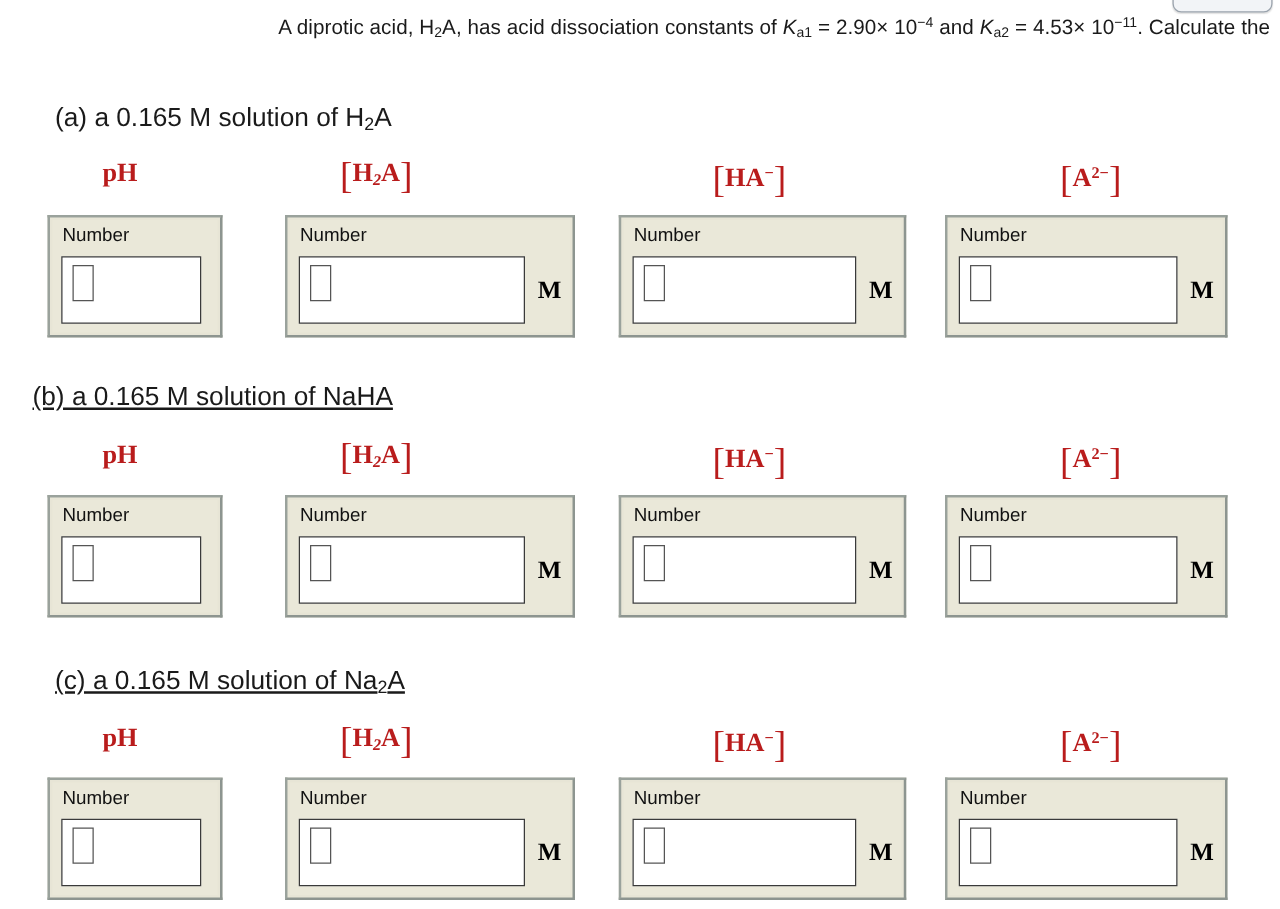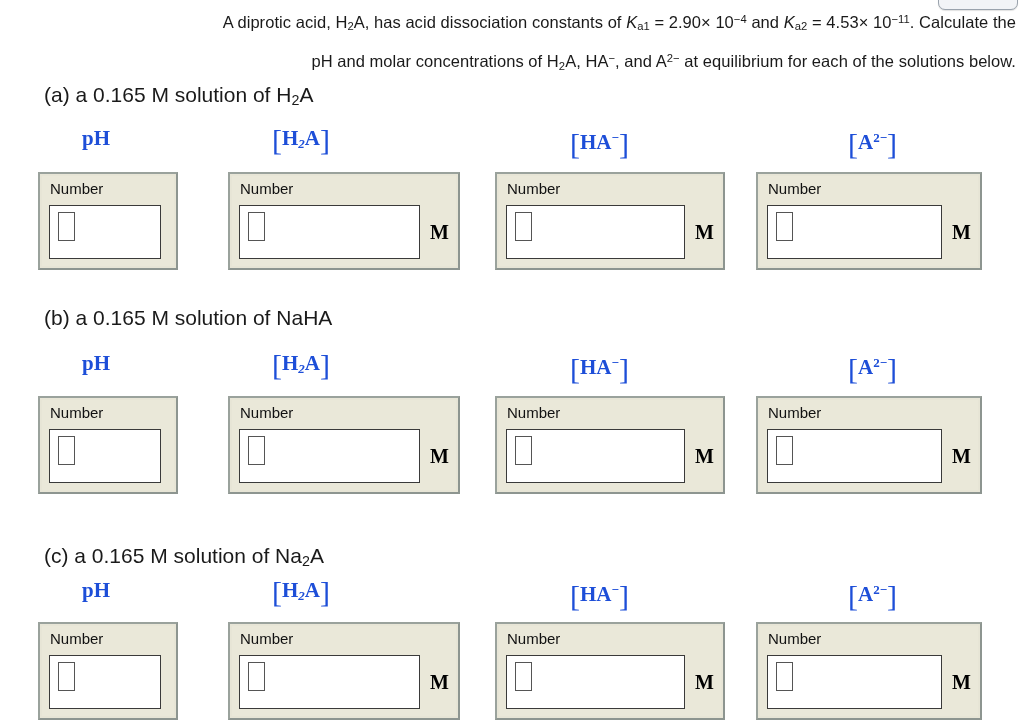--- a/index.html
+++ b/index.html
@@ -57,21 +57,21 @@
   }
 
   
   .col-label {
     position: absolute;
     font-family: "Liberation Serif", serif;
     font-weight: bold;
     font-size: 21px;
     line-height: 24px;
     white-space: nowrap;
-    color: #1d4ed8;
+    color: #b91c1c;
   }
   .col-label .brk {
     font-size: 30px;
     font-weight: normal;
     font-family: "Liberation Serif", serif;
     vertical-align: -0.17em;
     line-height: 0;
   }
   .col-label sub { font-size: 0.62em; font-style: italic; vertical-align: -0.25em;}
   .col-label sup { font-size: 0.62em; vertical-align: 0.52em; }
@@ -130,21 +130,20 @@
   .ansbox.wide .field { right: 38px; }
   .ansbox.wide .unit { right: 9px; top: 48px; }
 </style>
 </head>
 <body>
 
 <div class="chrome-stub"></div>
 
 <div class="statement">
   <span><span>A diprotic acid, H</span><sub>2</sub><span>A, has acid dissociation constants of </span><span class="ital">K</span><sub>a1</sub><span> = 2.90× 10</span><sup>−4</sup><span> and </span><span class="ital">K</span><sub>a2</sub><span> = 4.53× 10</span><sup>−11</sup><span>. Calculate the</span></span>
-  <span class="ln2"><span>pH and molar concentrations of H</span><sub>2</sub><span>A, HA</span><sup>−</sup><span>, and A</span><sup>2−</sup><span> at equilibrium for each of the solutions below.</span></span>
 </div>
 
 <div class="sec-label" style="left:44px; top:85px;"><span>(a) a 0.165 M solution of H</span><sub>2</sub><span>A</span></div>
 
 <div class="col-label" style="left:82px; top:126px;"><span>pH</span></div>
 <div class="col-label" style="left:272px; top:126px;"><span class="brk">[</span><span>H</span><sub>2</sub><span>A</span><span class="brk">]</span></div>
 <div class="col-label" style="left:570px; top:126px;"><span class="brk">[</span><span>HA</span><sup>−</sup><span class="brk">]</span></div>
 <div class="col-label" style="left:848px; top:126px;"><span class="brk">[</span><span>A</span><sup>2−</sup><span class="brk">]</span></div>
 
 <div class="ansbox narrow" style="left:38px; top:172px; width:140px; height:98px;">
@@ -168,21 +167,21 @@
   <span class="unit">M</span>
 </div>
 <div class="ansbox wide" style="left:756px; top:172px; width:226px; height:98px;">
   <span class="numlbl">Number</span>
   <div class="field">
       <div class="caret"></div>
     </div>
   <span class="unit">M</span>
 </div>
 
-<div class="sec-label" style="left:44px; top:308px;"><span>(b) a 0.165 M solution of NaHA</span><sub></sub><span></span></div>
+<div class="sec-label" style="left:26px; top:308px;text-decoration:underline;"><span>(b) a 0.165 M solution of NaHA</span><sub></sub><span></span></div>
 
 <div class="col-label" style="left:82px; top:351px;"><span>pH</span></div>
 <div class="col-label" style="left:272px; top:351px;"><span class="brk">[</span><span>H</span><sub>2</sub><span>A</span><span class="brk">]</span></div>
 <div class="col-label" style="left:570px; top:351px;"><span class="brk">[</span><span>HA</span><sup>−</sup><span class="brk">]</span></div>
 <div class="col-label" style="left:848px; top:351px;"><span class="brk">[</span><span>A</span><sup>2−</sup><span class="brk">]</span></div>
 
 <div class="ansbox narrow" style="left:38px; top:396px; width:140px; height:98px;">
   <span class="numlbl">Number</span>
   <div class="field">
       <div class="caret"></div>
@@ -203,21 +202,21 @@
   <span class="unit">M</span>
 </div>
 <div class="ansbox wide" style="left:756px; top:396px; width:226px; height:98px;">
   <span class="numlbl">Number</span>
   <div class="field">
       <div class="caret"></div>
     </div>
   <span class="unit">M</span>
 </div>
 
-<div class="sec-label" style="left:44px; top:546px;"><span>(c) a 0.165 M solution of Na</span><sub>2</sub><span>A</span></div>
+<div class="sec-label" style="left:44px; top:535px;text-decoration:underline;"><span>(c) a 0.165 M solution of Na</span><sub>2</sub><span>A</span></div>
 
 <div class="col-label" style="left:82px; top:578px;"><span>pH</span></div>
 <div class="col-label" style="left:272px; top:578px;"><span class="brk">[</span><span>H</span><sub>2</sub><span>A</span><span class="brk">]</span></div>
 <div class="col-label" style="left:570px; top:578px;"><span class="brk">[</span><span>HA</span><sup>−</sup><span class="brk">]</span></div>
 <div class="col-label" style="left:848px; top:578px;"><span class="brk">[</span><span>A</span><sup>2−</sup><span class="brk">]</span></div>
 
 <div class="ansbox narrow" style="left:38px; top:622px; width:140px; height:98px;">
   <span class="numlbl">Number</span>
   <div class="field">
       <div class="caret"></div>

